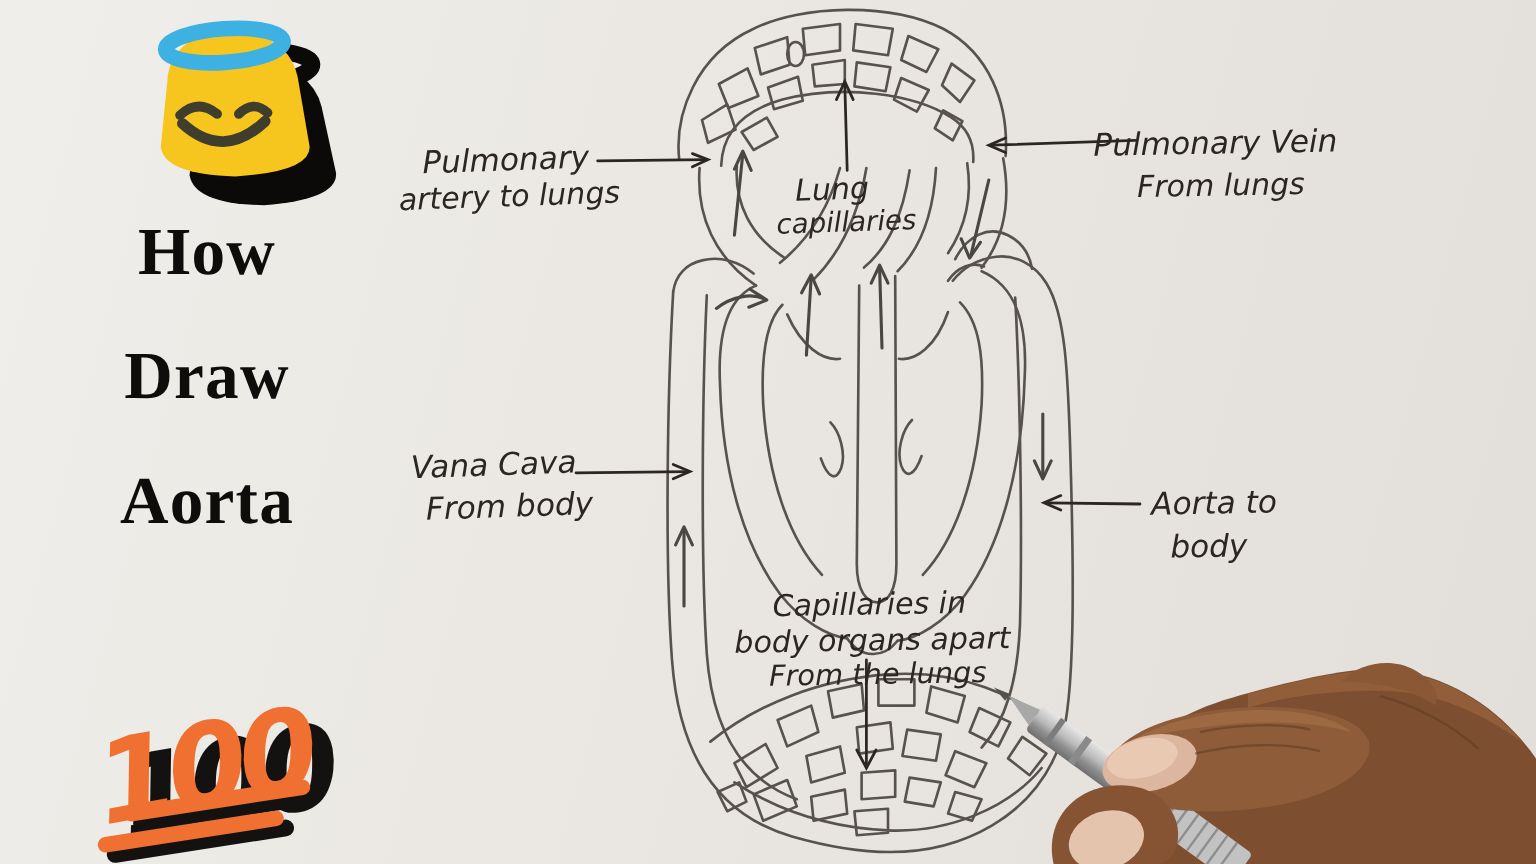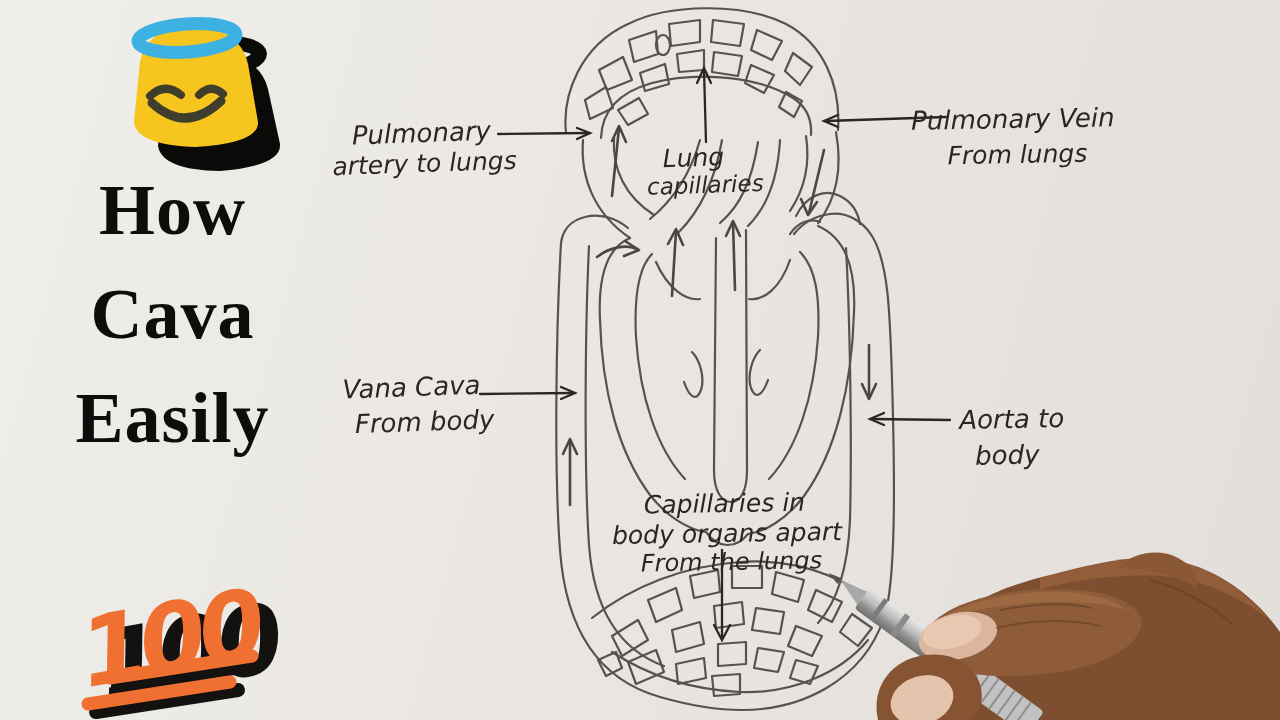--- a/index.html
+++ b/index.html
@@ -9,21 +9,21 @@
     background:linear-gradient(105deg,#efeeea 0%,#eae7e2 45%,#e2dfdb 100%);
   }
   .stage{position:absolute;inset:0;}
   svg{position:absolute;left:0;top:0;}
   
   .title-block{
     position:absolute;left:0;top:158px;width:345px;text-align:center;
     font-family:"Liberation Serif","DejaVu Serif",serif;font-weight:bold;
     color:#0e0d0b;
   }
-  .title-line{font-size:72px;line-height:104px;letter-spacing:1px;}
+  .title-line{font-size:56px;line-height:104px;letter-spacing:1px;}
   
   text.ink{
     font-family:"DejaVu Sans",sans-serif;font-style:italic;
     fill:#2c2620;
   }
   text.hundred{
     font-family:"DejaVu Sans",sans-serif;font-style:italic;font-weight:bold;
     letter-spacing:-7px;
   }
 </style>
@@ -245,17 +245,17 @@
     <g stroke="#5f3c24" stroke-width="2" fill="none" opacity="0.55">
       <path d="M 1000,610 C 1030,604 1066,602 1092,608"></path>
       <path d="M 996,628 C 1030,620 1070,618 1100,626"></path>
       <path d="M 1150,580 C 1180,588 1210,604 1232,624"></path>
     </g>
   </g>
 </svg>
 
   <div class="title-block">
     <div class="title-line">How</div>
-    <div class="title-line">Cava</div>
-    <div class="title-line">Easily</div>
+    <div class="title-line">Draw</div>
+    <div class="title-line">Aorta</div>
   </div>
 
 </div>
 
 </body></html>

